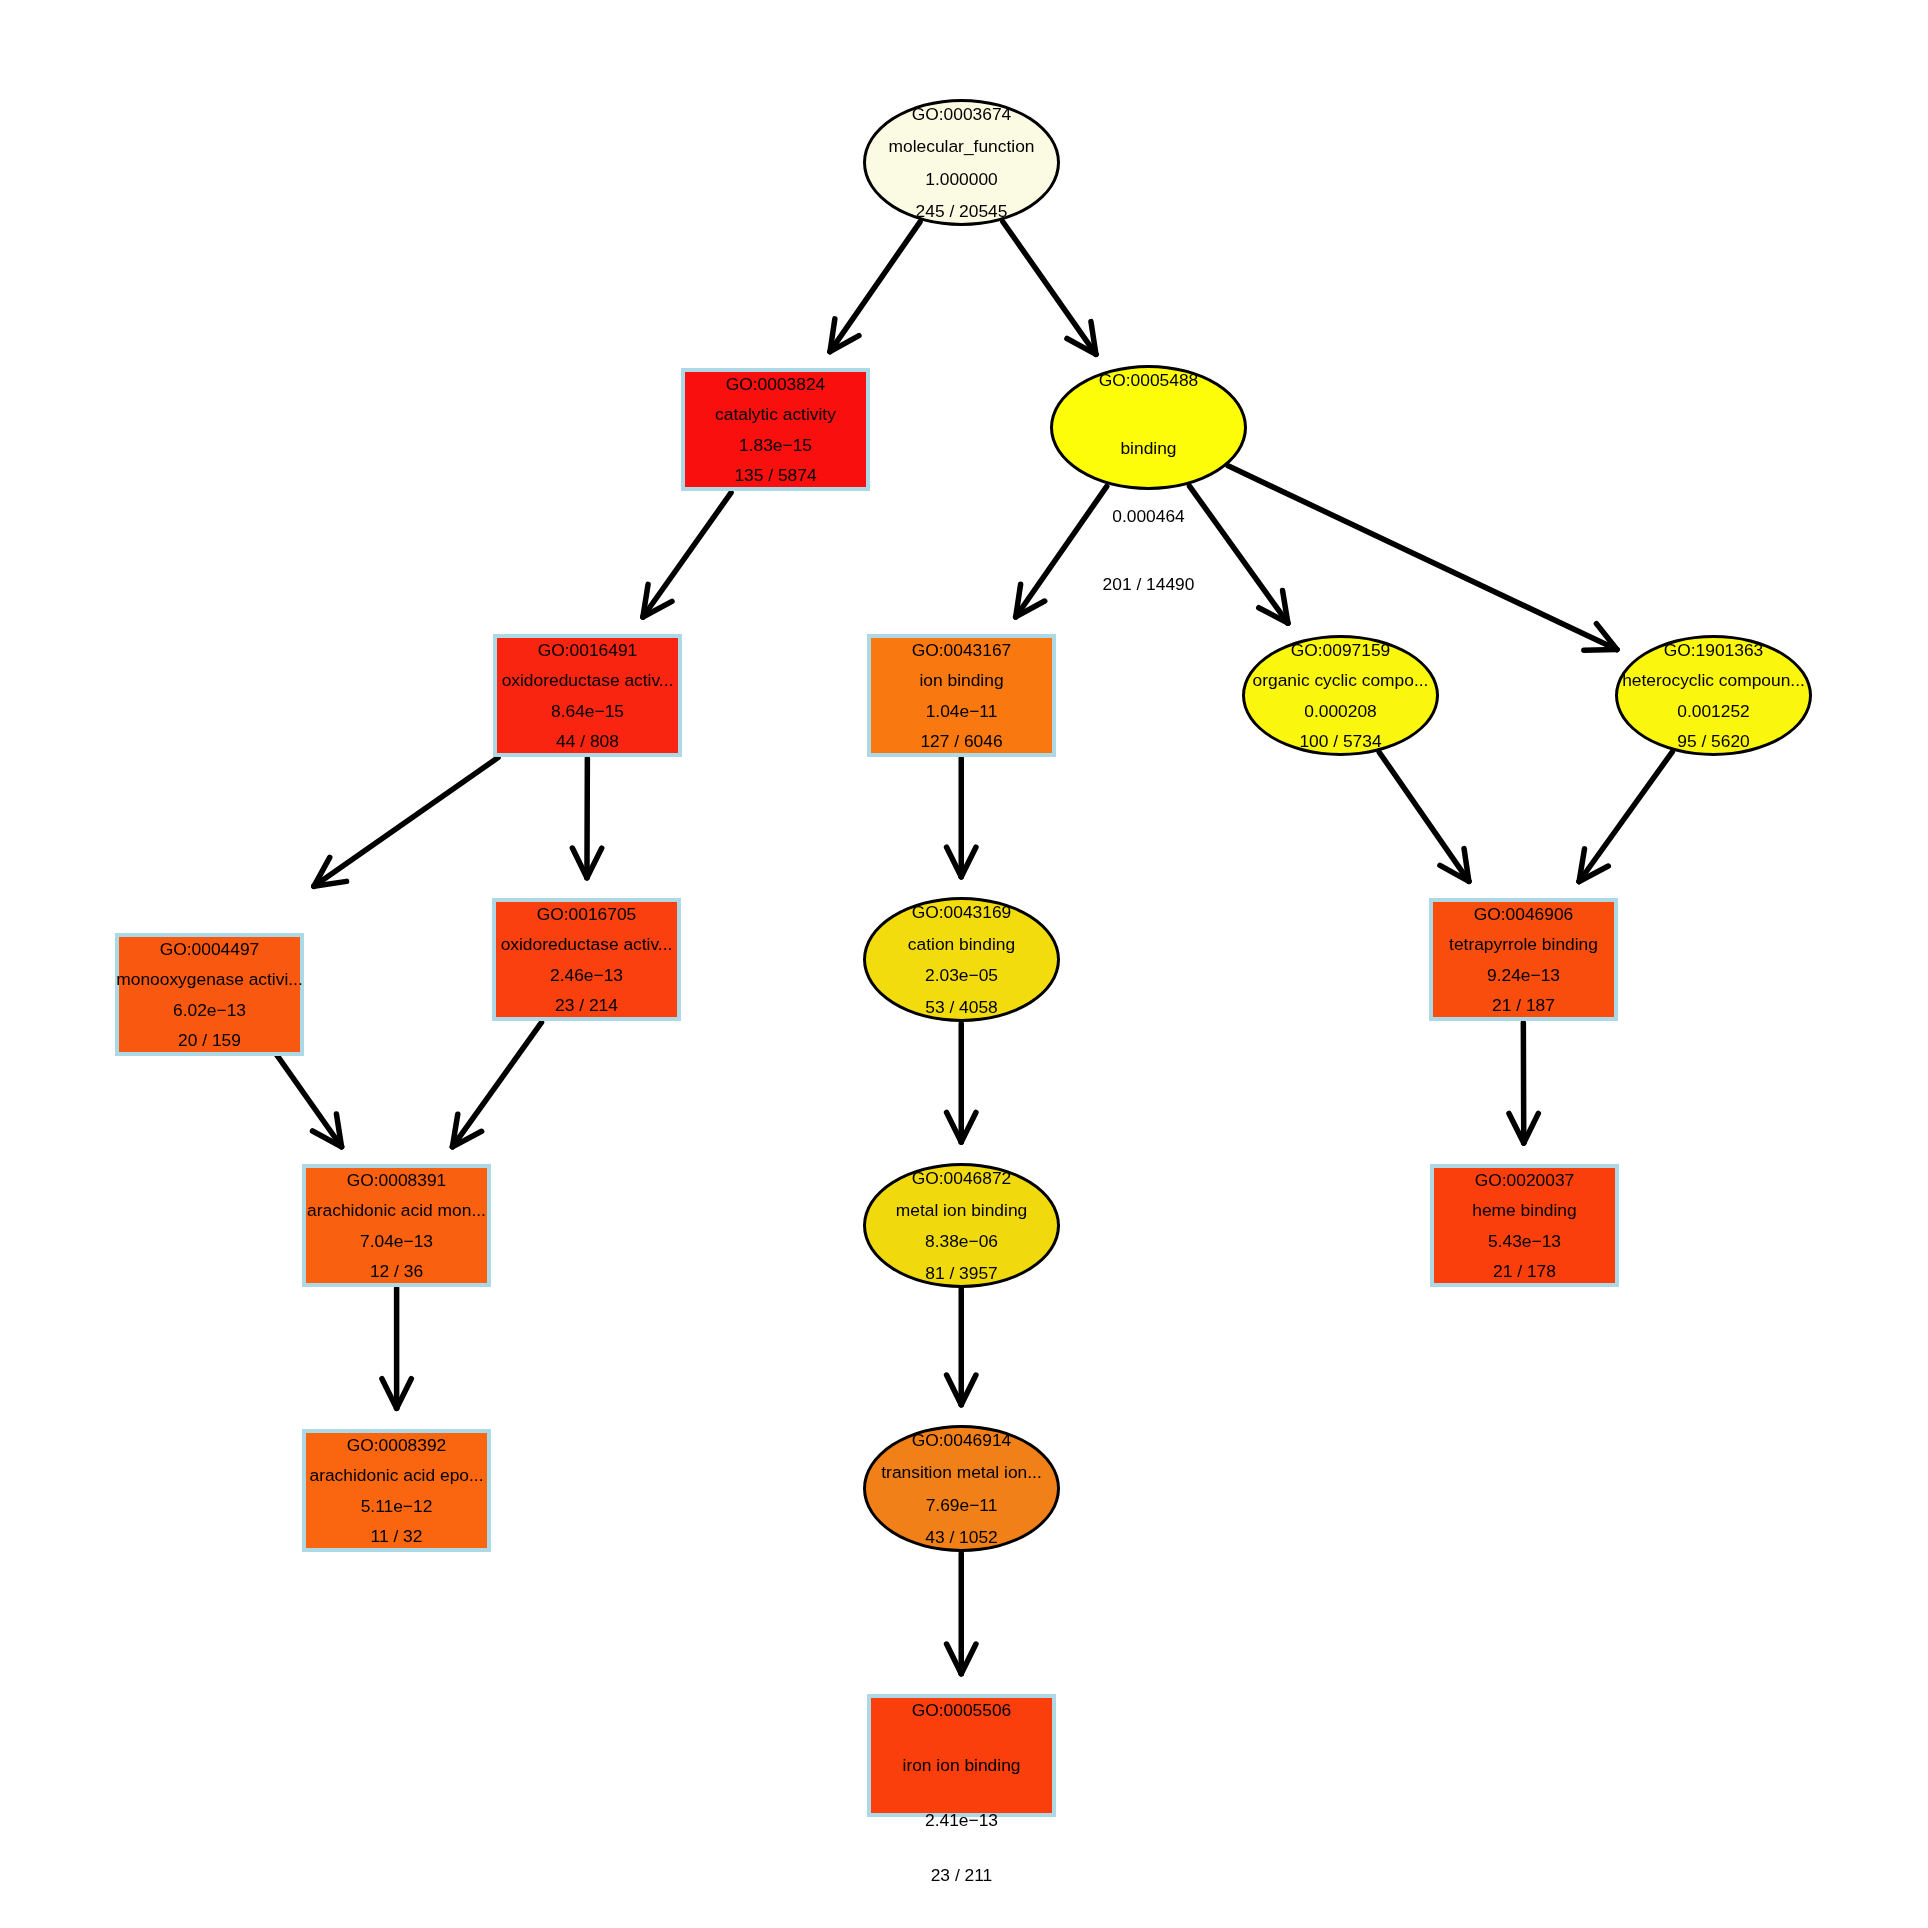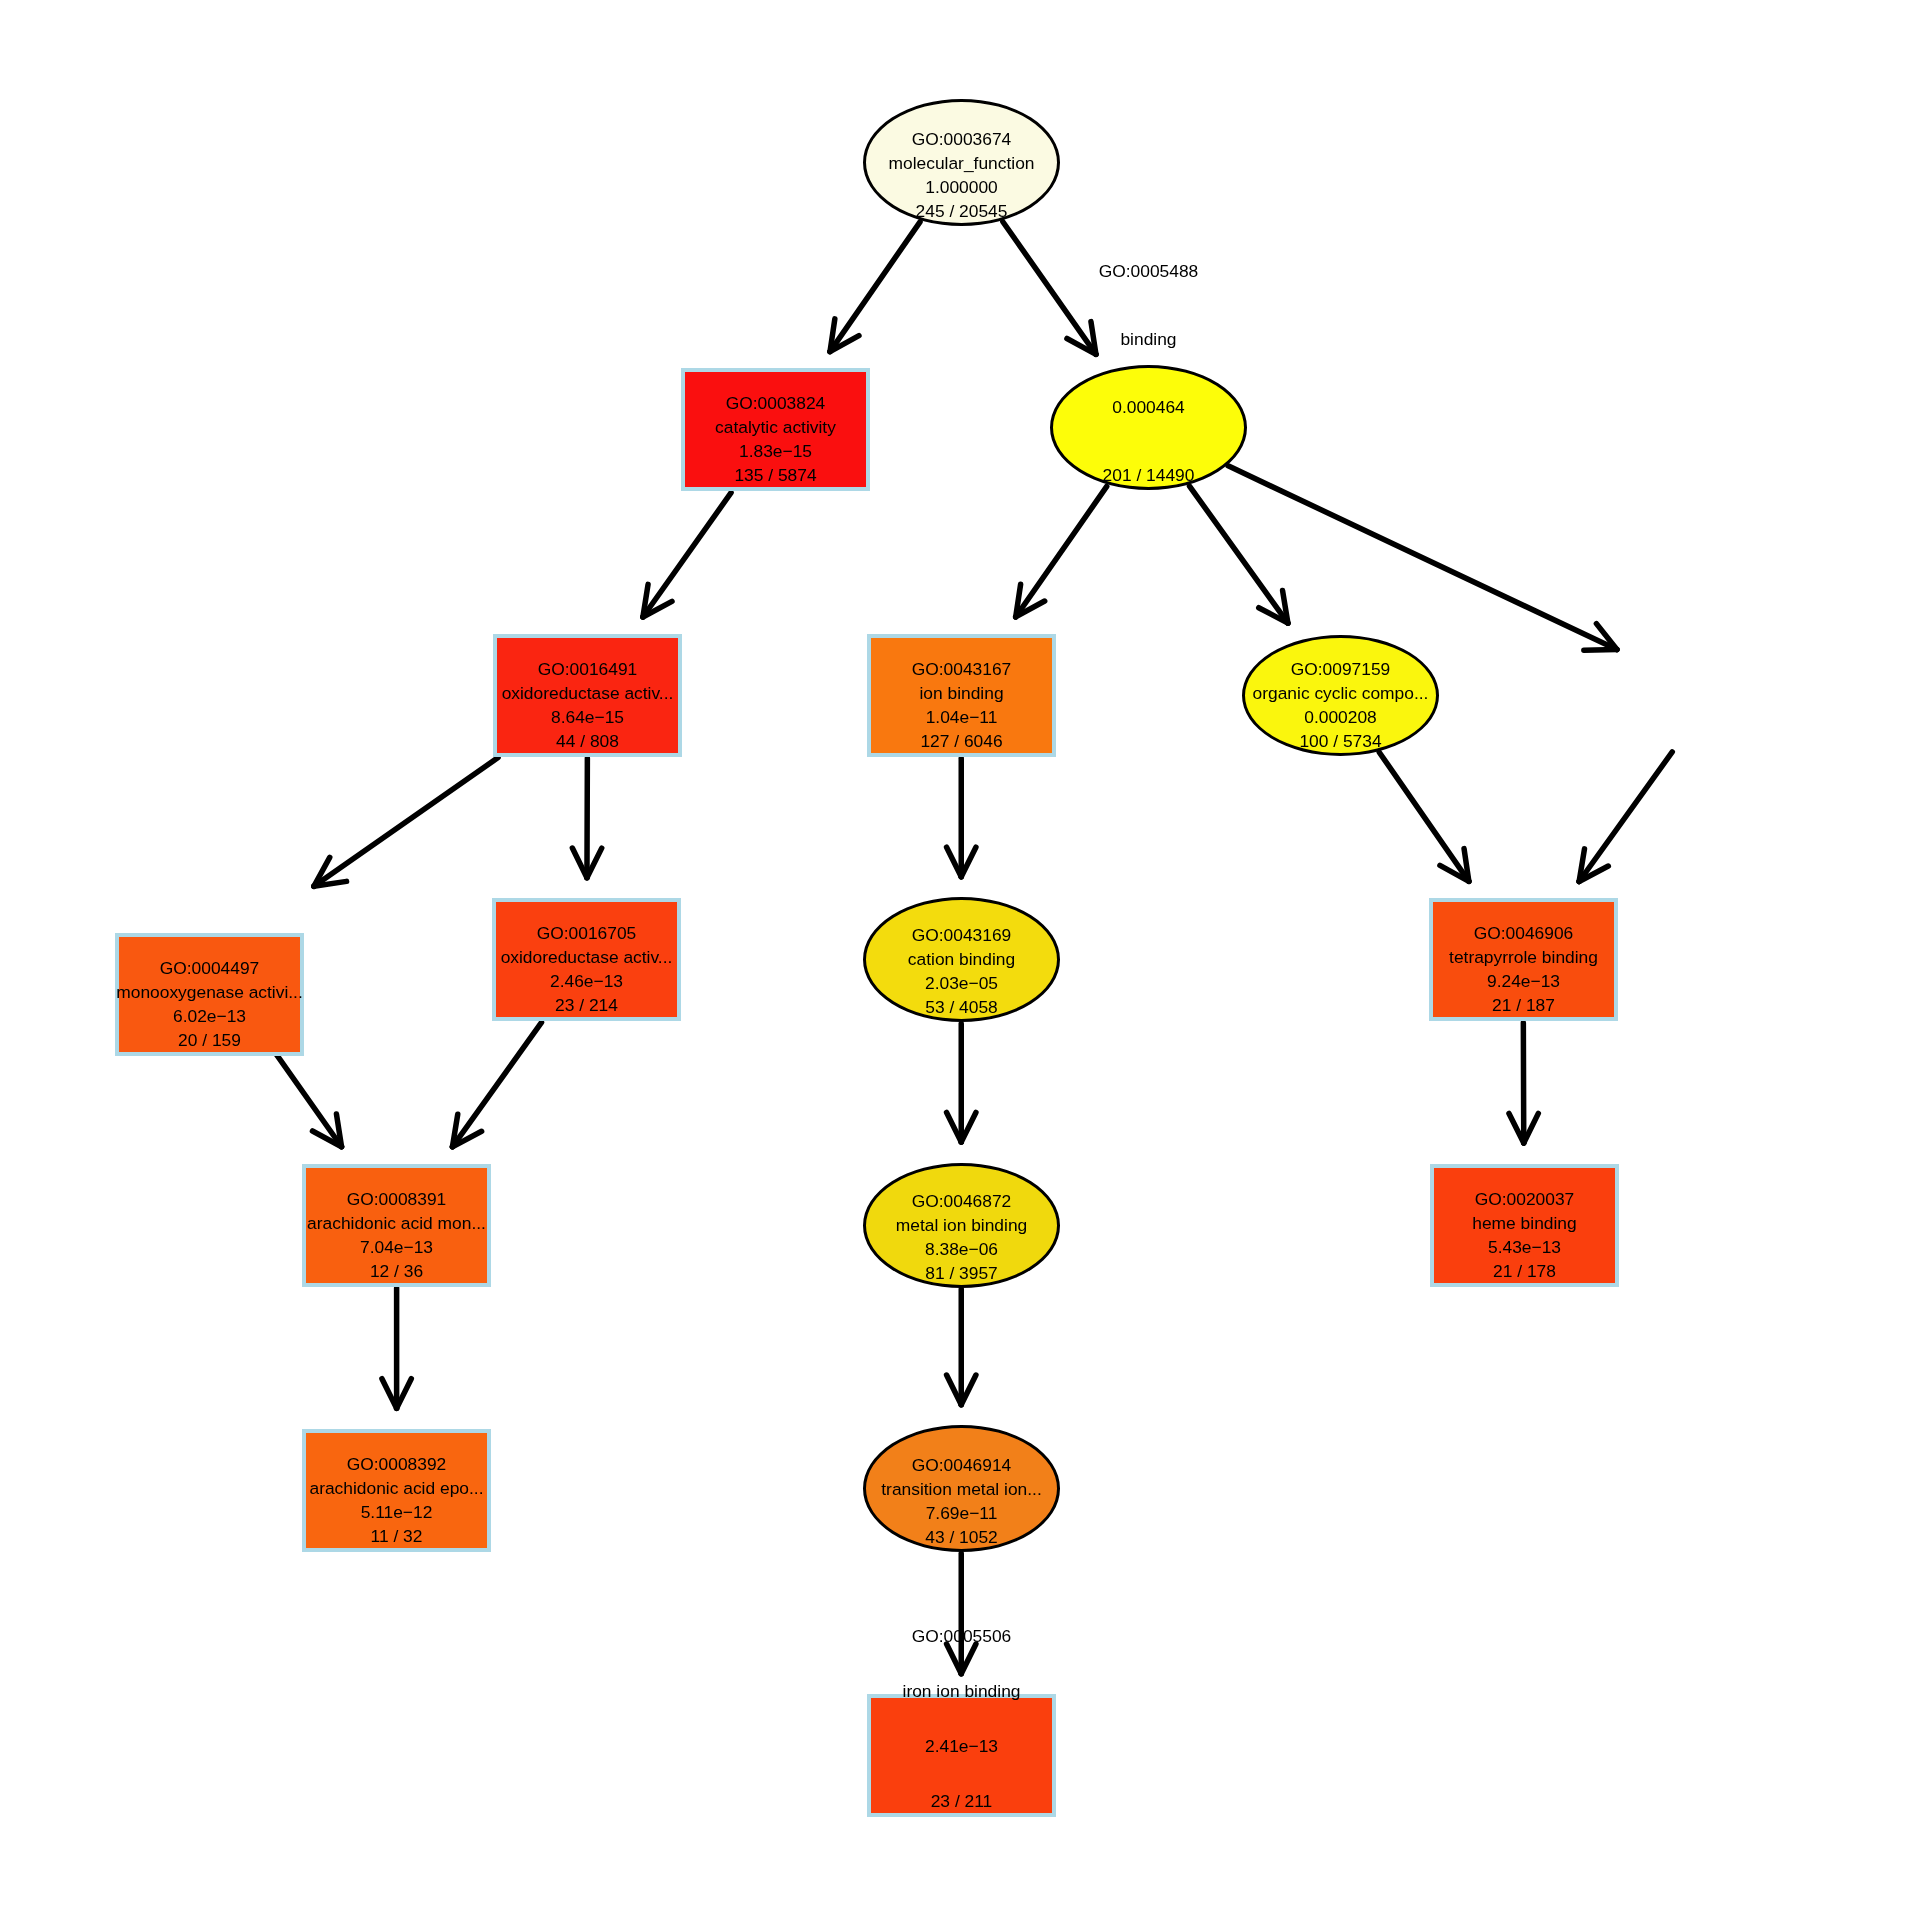--- a/index.html
+++ b/index.html
@@ -10,21 +10,21 @@
     font-family:"Liberation Sans", sans-serif;
     overflow:hidden;
   }
   #edges-svg{position:absolute;left:0;top:0;width:1928px;height:1928px;}
   .node{
     position:absolute;
     box-sizing:border-box;
     display:flex;
     flex-direction:column;
     align-items:center;
-    justify-content:flex-end;
+    justify-content:space-between;
     text-align:center;
     color:#000000;
     font-size:17.4px;
     line-height:24px;
   }
   .node.rect{border:4.6px solid #ADD8E6;}
   .node.ellipse{border:3.7px solid #000000;border-radius:50%;}
   .nline{white-space:nowrap;}
   svg line{stroke:#000000;stroke-width:6;stroke-linecap:round;}
 </style>
@@ -154,20 +154,26 @@
       <div class="nline">ion binding</div>
       <div class="nline">1.04e−11</div>
       <div class="nline">127 / 6046</div>
     </div>
     <div class="node ellipse" style="left: 1242px; top: 635px; width: 197px; height: 121px; background: rgb(250, 246, 13);">
       <div class="nline">GO:0097159</div>
       <div class="nline">organic cyclic compo...</div>
       <div class="nline">0.000208</div>
       <div class="nline">100 / 5734</div>
     </div>
+    <div class="node ellipse" style="left: 1615px; top: 635px; width: 197px; height: 121px; background: rgb(250, 246, 13);">
+      <div class="nline">GO:1901363</div>
+      <div class="nline">heterocyclic compoun...</div>
+      <div class="nline">0.001252</div>
+      <div class="nline">95 / 5620</div>
+    </div>
     <div class="node rect" style="left: 115px; top: 898px; width: 189px; height: 123px; background: rgb(249, 88, 16); margin-top: 35px;">
       <div class="nline">GO:0004497</div>
       <div class="nline">monooxygenase activi...</div>
       <div class="nline">6.02e−13</div>
       <div class="nline">20 / 159</div>
     </div>
     <div class="node rect" style="left: 492px; top: 898px; width: 189px; height: 123px; background: rgb(250, 64, 15);">
       <div class="nline">GO:0016705</div>
       <div class="nline">oxidoreductase activ...</div>
       <div class="nline">2.46e−13</div>

